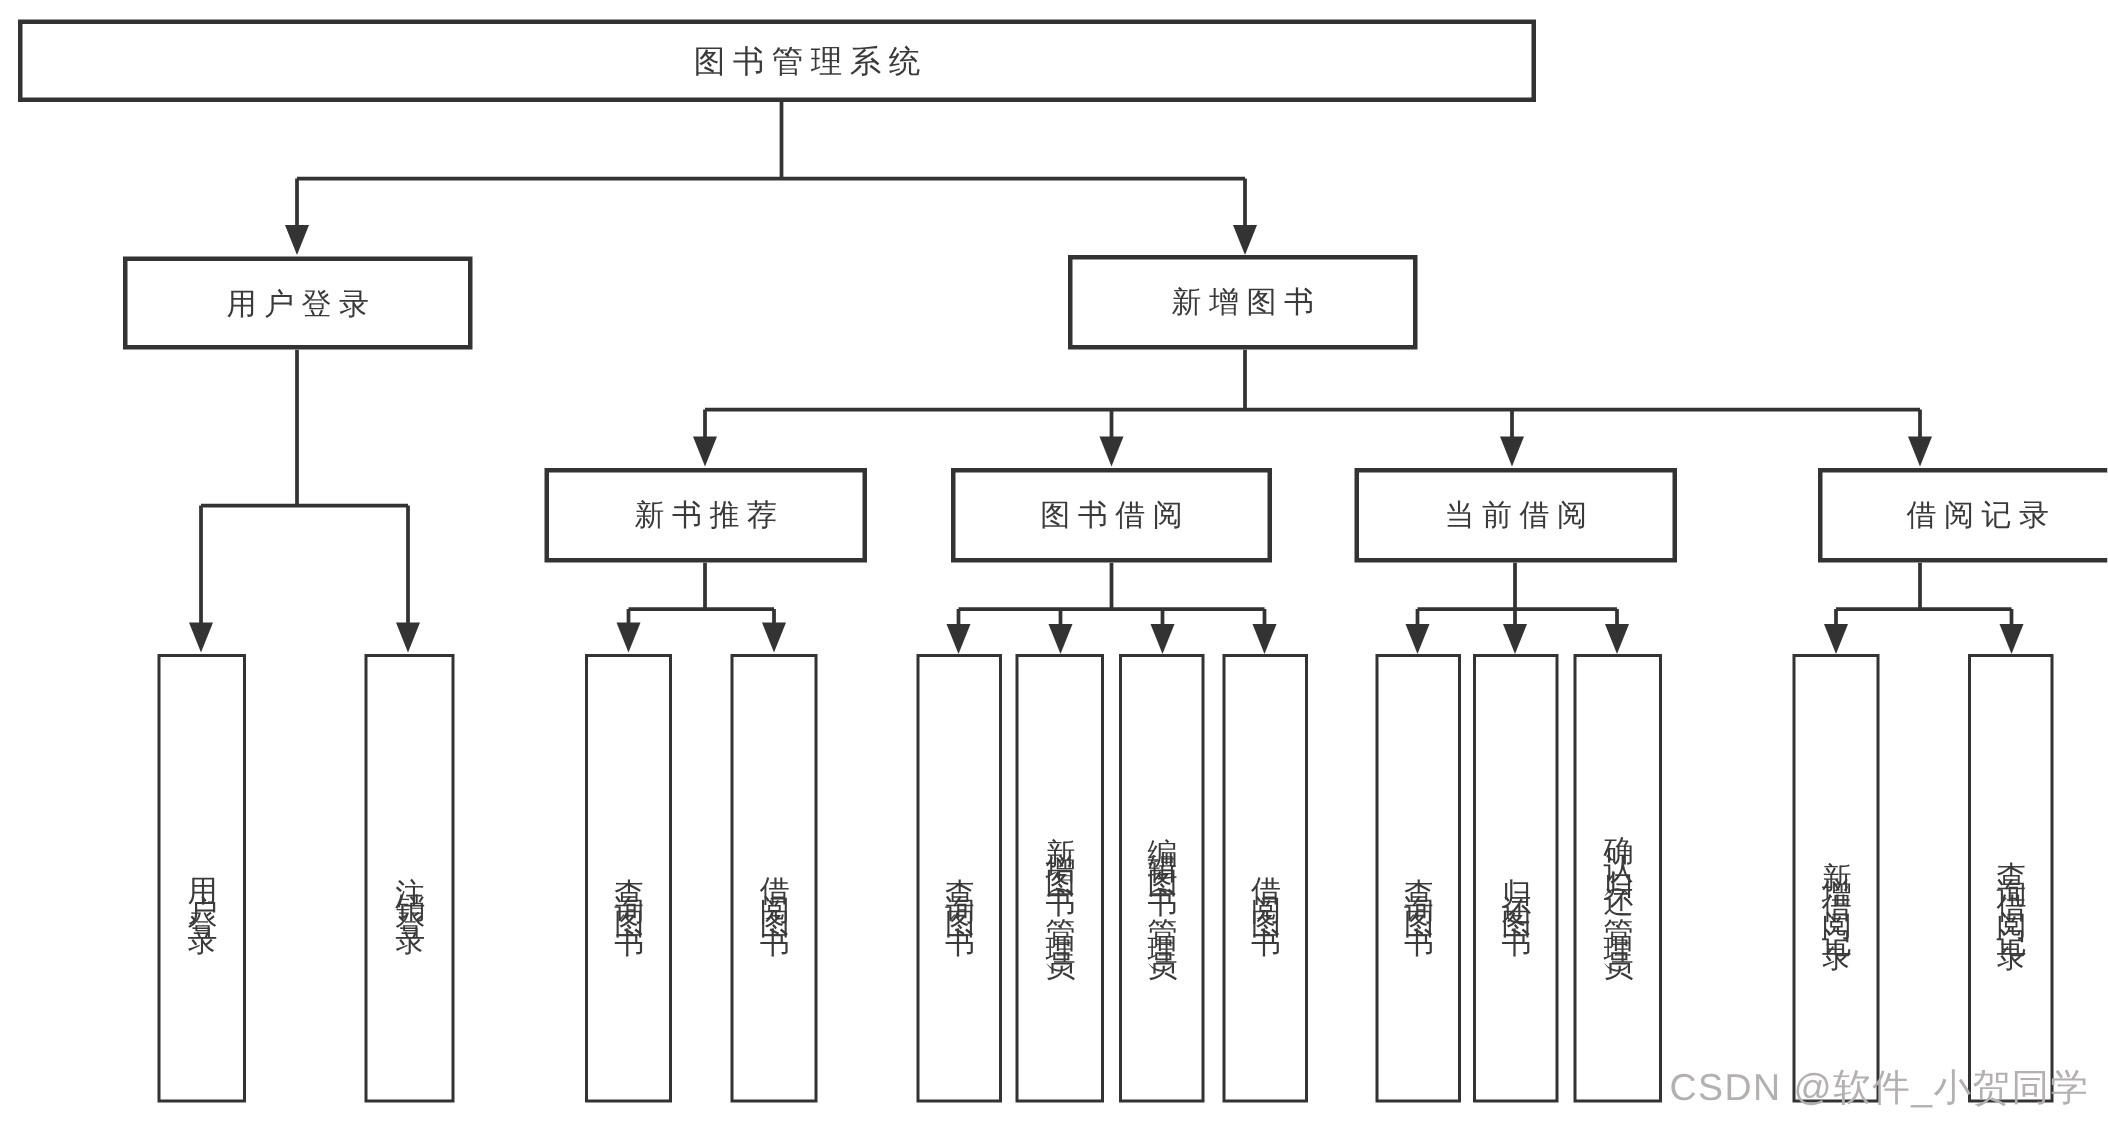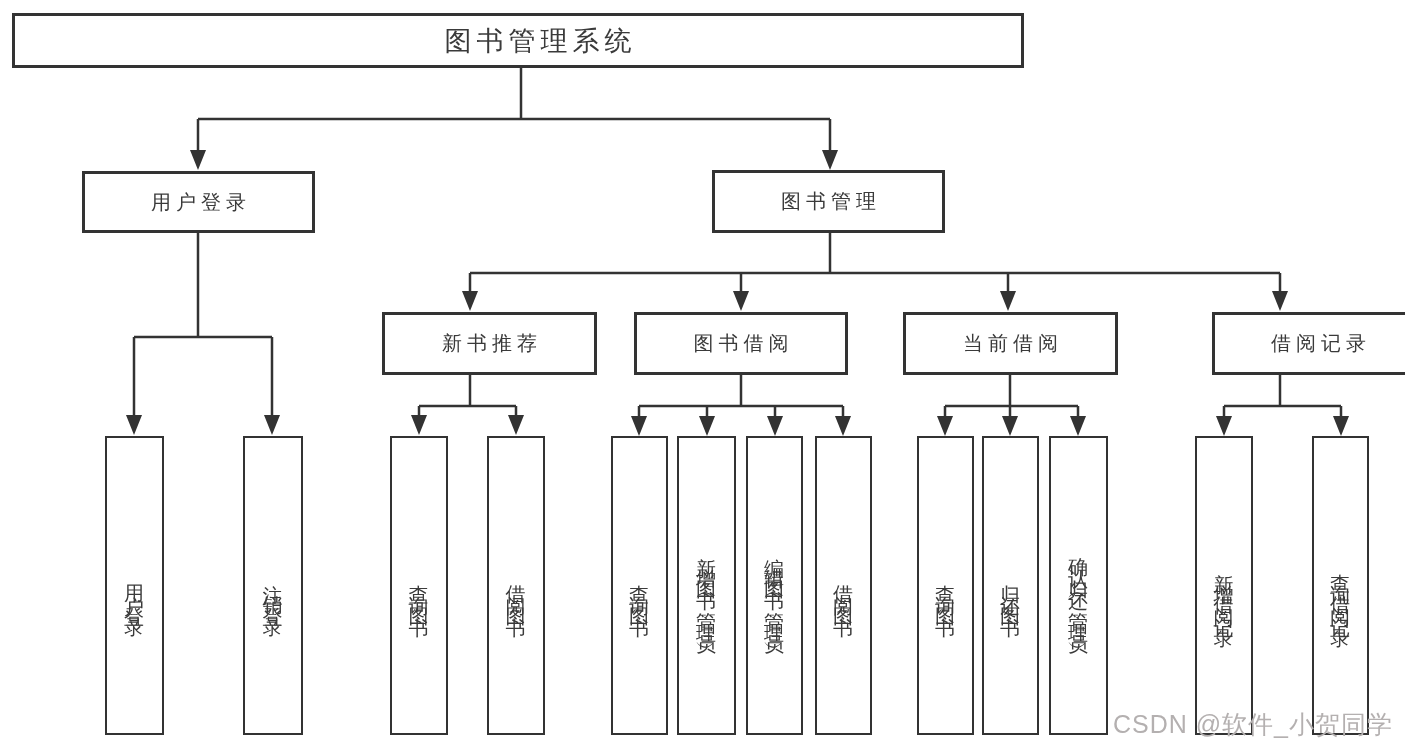--- a/index.html
+++ b/index.html
@@ -28,21 +28,21 @@
     color: #3a3a3a;
     z-index: 1;
   }
   .hbox {
     font-size: 20px;
     letter-spacing: 5px;
     padding-left: 5px;
     white-space: nowrap;
   }
   .rootbox {
-    font-size: 27px;
+    font-size: 21px;
     padding-left: 45px;
   }
   .vbox {
     border-width: 2.5px;
     writing-mode: vertical-rl;
     text-orientation: mixed;
     font-size: 20px;
     letter-spacing: 11px;
     padding-top: 11px;
     line-height: 1;
@@ -125,23 +125,23 @@
       <polygon points="1002,416 1018,416 1010,436"></polygon>
       <polygon points="1070,416 1086,416 1078,436"></polygon>
       <polygon points="1216,416 1232,416 1224,436"></polygon>
       <polygon points="1333,416 1349,416 1341,436"></polygon>
     </g>
   </svg>
 
   <div class="box hbox rootbox" style="left:12px; top:13px; width:1012px; height:55px;">图书管理系统</div>
 
   <div class="box hbox" style="left:82px; top:171px; width:233px; height:62px;">用户登录</div>
-  <div class="box hbox" style="left:712px; top:170px; width:233px; height:63px;">图书管理</div>
+  <div class="box hbox" style="left:712px; top:170px; width:233px; height:63px;">新增图书</div>
 
-  <div class="box hbox" style="left:382px; top:312px; width:215px; height:63px;">新书推荐</div>
+  <div class="box hbox" style="left:363px; top:312px; width:215px; height:63px;">新书推荐</div>
   <div class="box hbox" style="left:634px; top:312px; width:214px; height:63px;">图书借阅</div>
   <div class="box hbox" style="left:903px; top:312px; width:215px; height:63px;">当前借阅</div>
   <div class="box hbox" style="left:1172px; top:312px; width:213px; height:63px;margin-left:40px;">借阅记录</div>
 
   <div class="box vbox" style="left:105px; top:436px; width:59px; height:299px;">用户登录</div>
   <div class="box vbox" style="left:243px; top:436px; width:60px; height:299px;">注销登录</div>
 
   <div class="box vbox" style="left:390px; top:436px; width:58px; height:299px;">查询图书</div>
   <div class="box vbox" style="left:487px; top:436px; width:58px; height:299px;">借阅图书</div>
 

